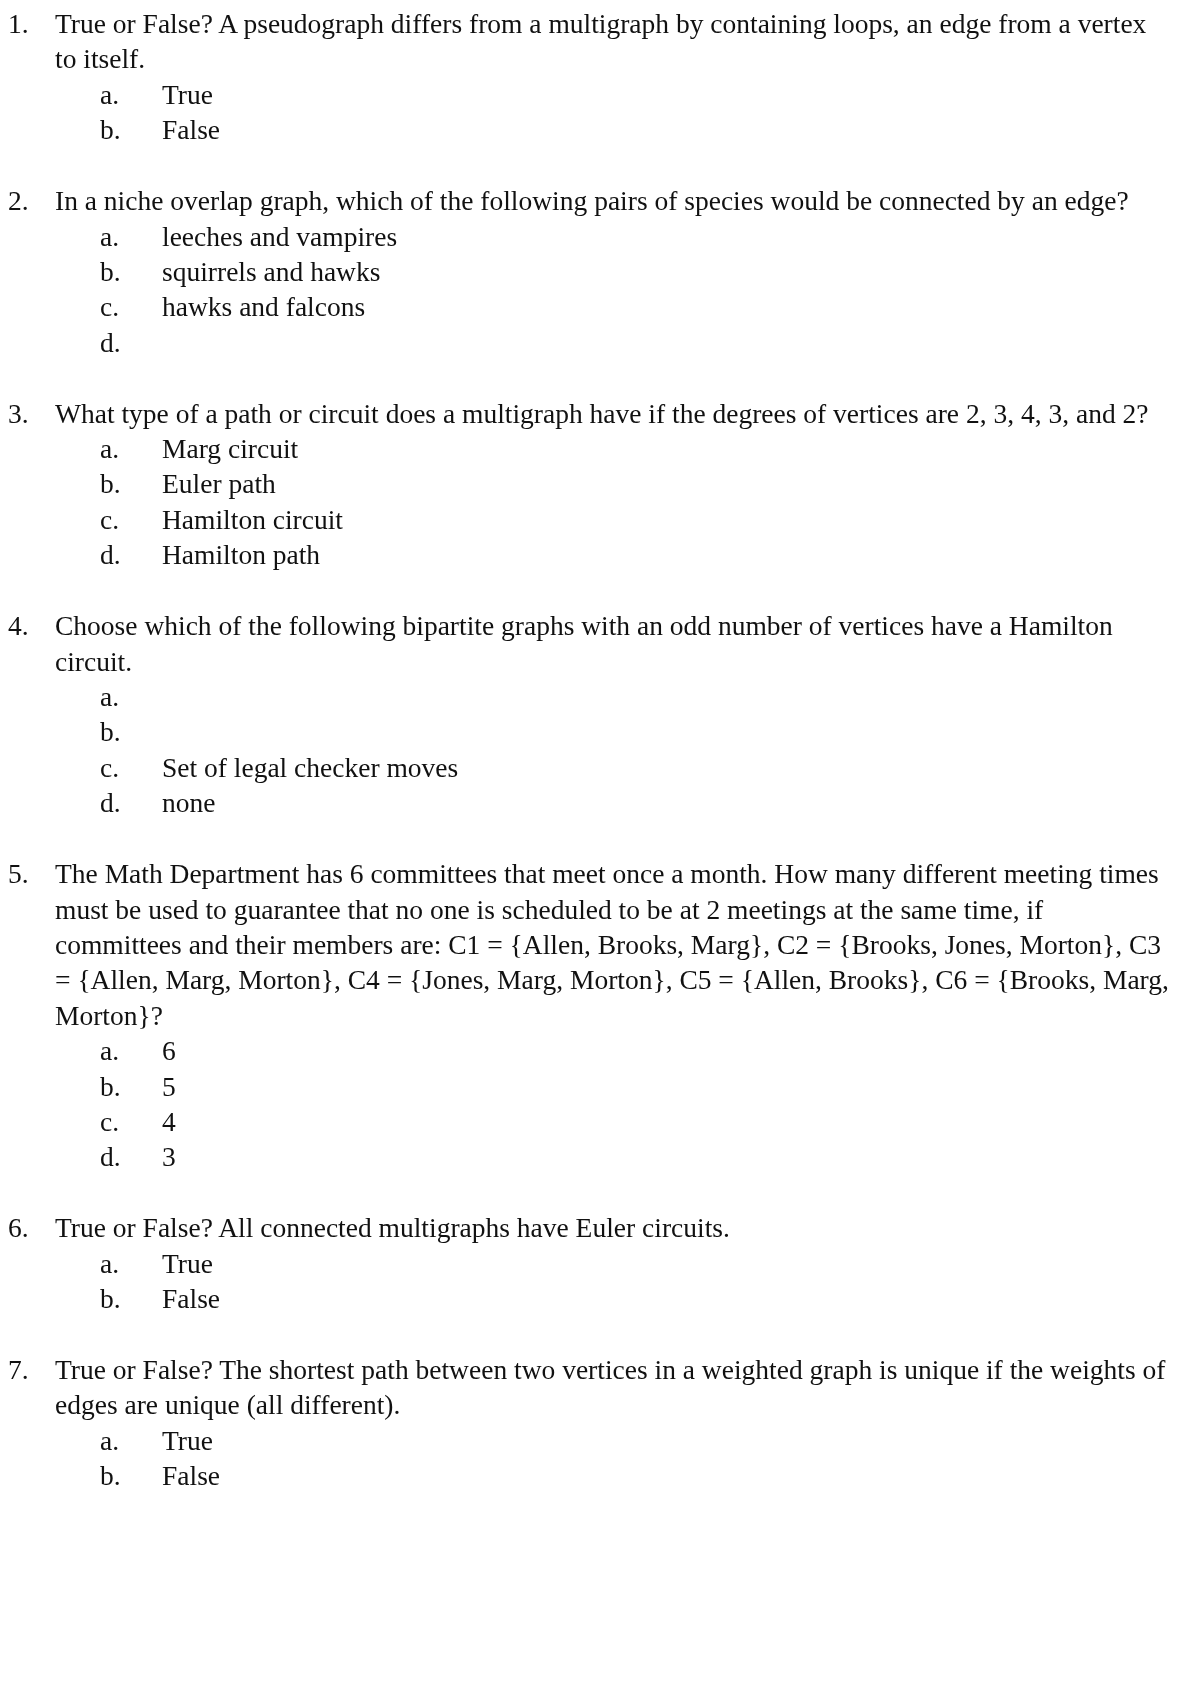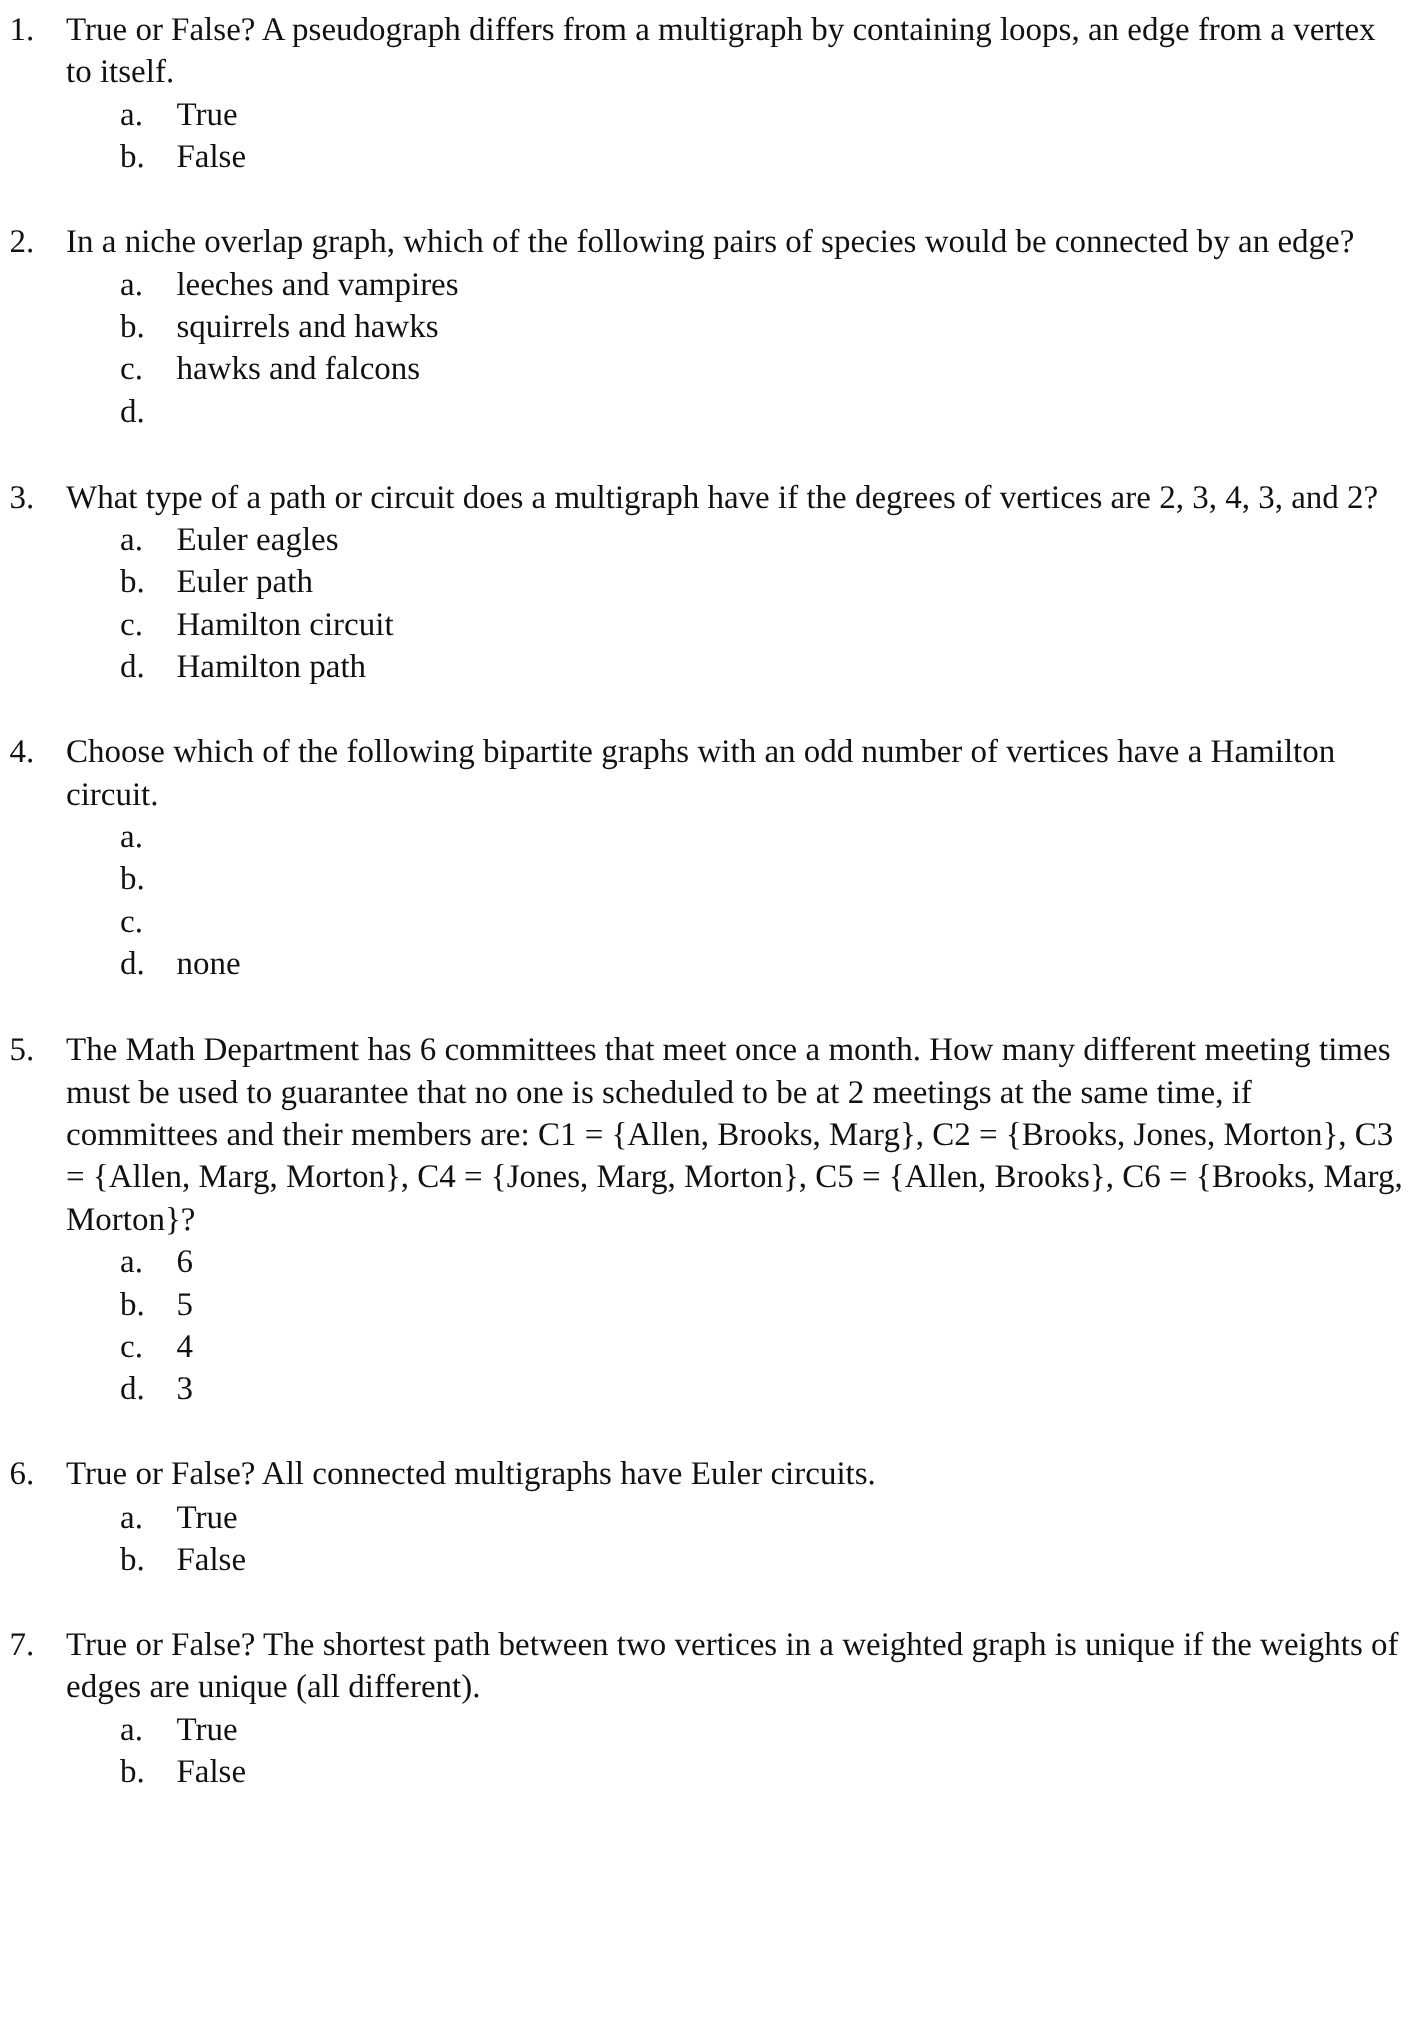--- a/index.html
+++ b/index.html
@@ -10,21 +10,21 @@
       font-size: 27.5px;
       line-height: 35.4px;
     }
     .doc { position: relative; padding-top: 6px; }
     .question { position: relative; margin-bottom: 35.5px; }
     .q-row { display: flex; }
     .q-num { width: 55px; padding-left: 8px; box-sizing: border-box; flex: none; }
     .q-text { width: 1118px; flex: none; }
     .opt { display: flex; }
     .opt-letter { width: 147px; padding-left: 100px; box-sizing: border-box; flex: none; }
-    .opt-text { flex: 1; }
+    .opt-text { flex: 1; margin-left: 15px; }
   </style>
 </head>
 <body>
 
 <div class="doc">
 
   <div class="question">
     <div class="q-row">
       <span class="q-num">1.</span>
       <span class="q-text">True or False? A pseudograph differs from a multigraph by containing loops, an edge from a vertex to itself.</span>
@@ -61,21 +61,21 @@
     </div>
   </div>
 
   <div class="question">
     <div class="q-row">
       <span class="q-num">3.</span>
       <span class="q-text">What type of a path or circuit does a multigraph have if the degrees of vertices are 2, 3, 4, 3, and 2?</span>
     </div>
     <div class="opt">
       <span class="opt-letter">a.</span>
-      <span class="opt-text">Euler eagles</span>
+      <span class="opt-text">Marg circuit</span>
     </div>
     <div class="opt">
       <span class="opt-letter">b.</span>
       <span class="opt-text">Euler path</span>
     </div>
     <div class="opt">
       <span class="opt-letter">c.</span>
       <span class="opt-text">Hamilton circuit</span>
     </div>
     <div class="opt">
@@ -90,20 +90,21 @@
       <span class="q-text">Choose which of the following bipartite graphs with an odd number of vertices have a Hamilton circuit.</span>
     </div>
     <div class="opt">
       <span class="opt-letter">a.</span>
     </div>
     <div class="opt">
       <span class="opt-letter">b.</span>
     </div>
     <div class="opt">
       <span class="opt-letter">c.</span>
+      <span class="opt-text">Set of legal checker moves</span>
     </div>
     <div class="opt">
       <span class="opt-letter">d.</span>
       <span class="opt-text">none</span>
     </div>
   </div>
 
   <div class="question">
     <div class="q-row">
       <span class="q-num">5.</span>

